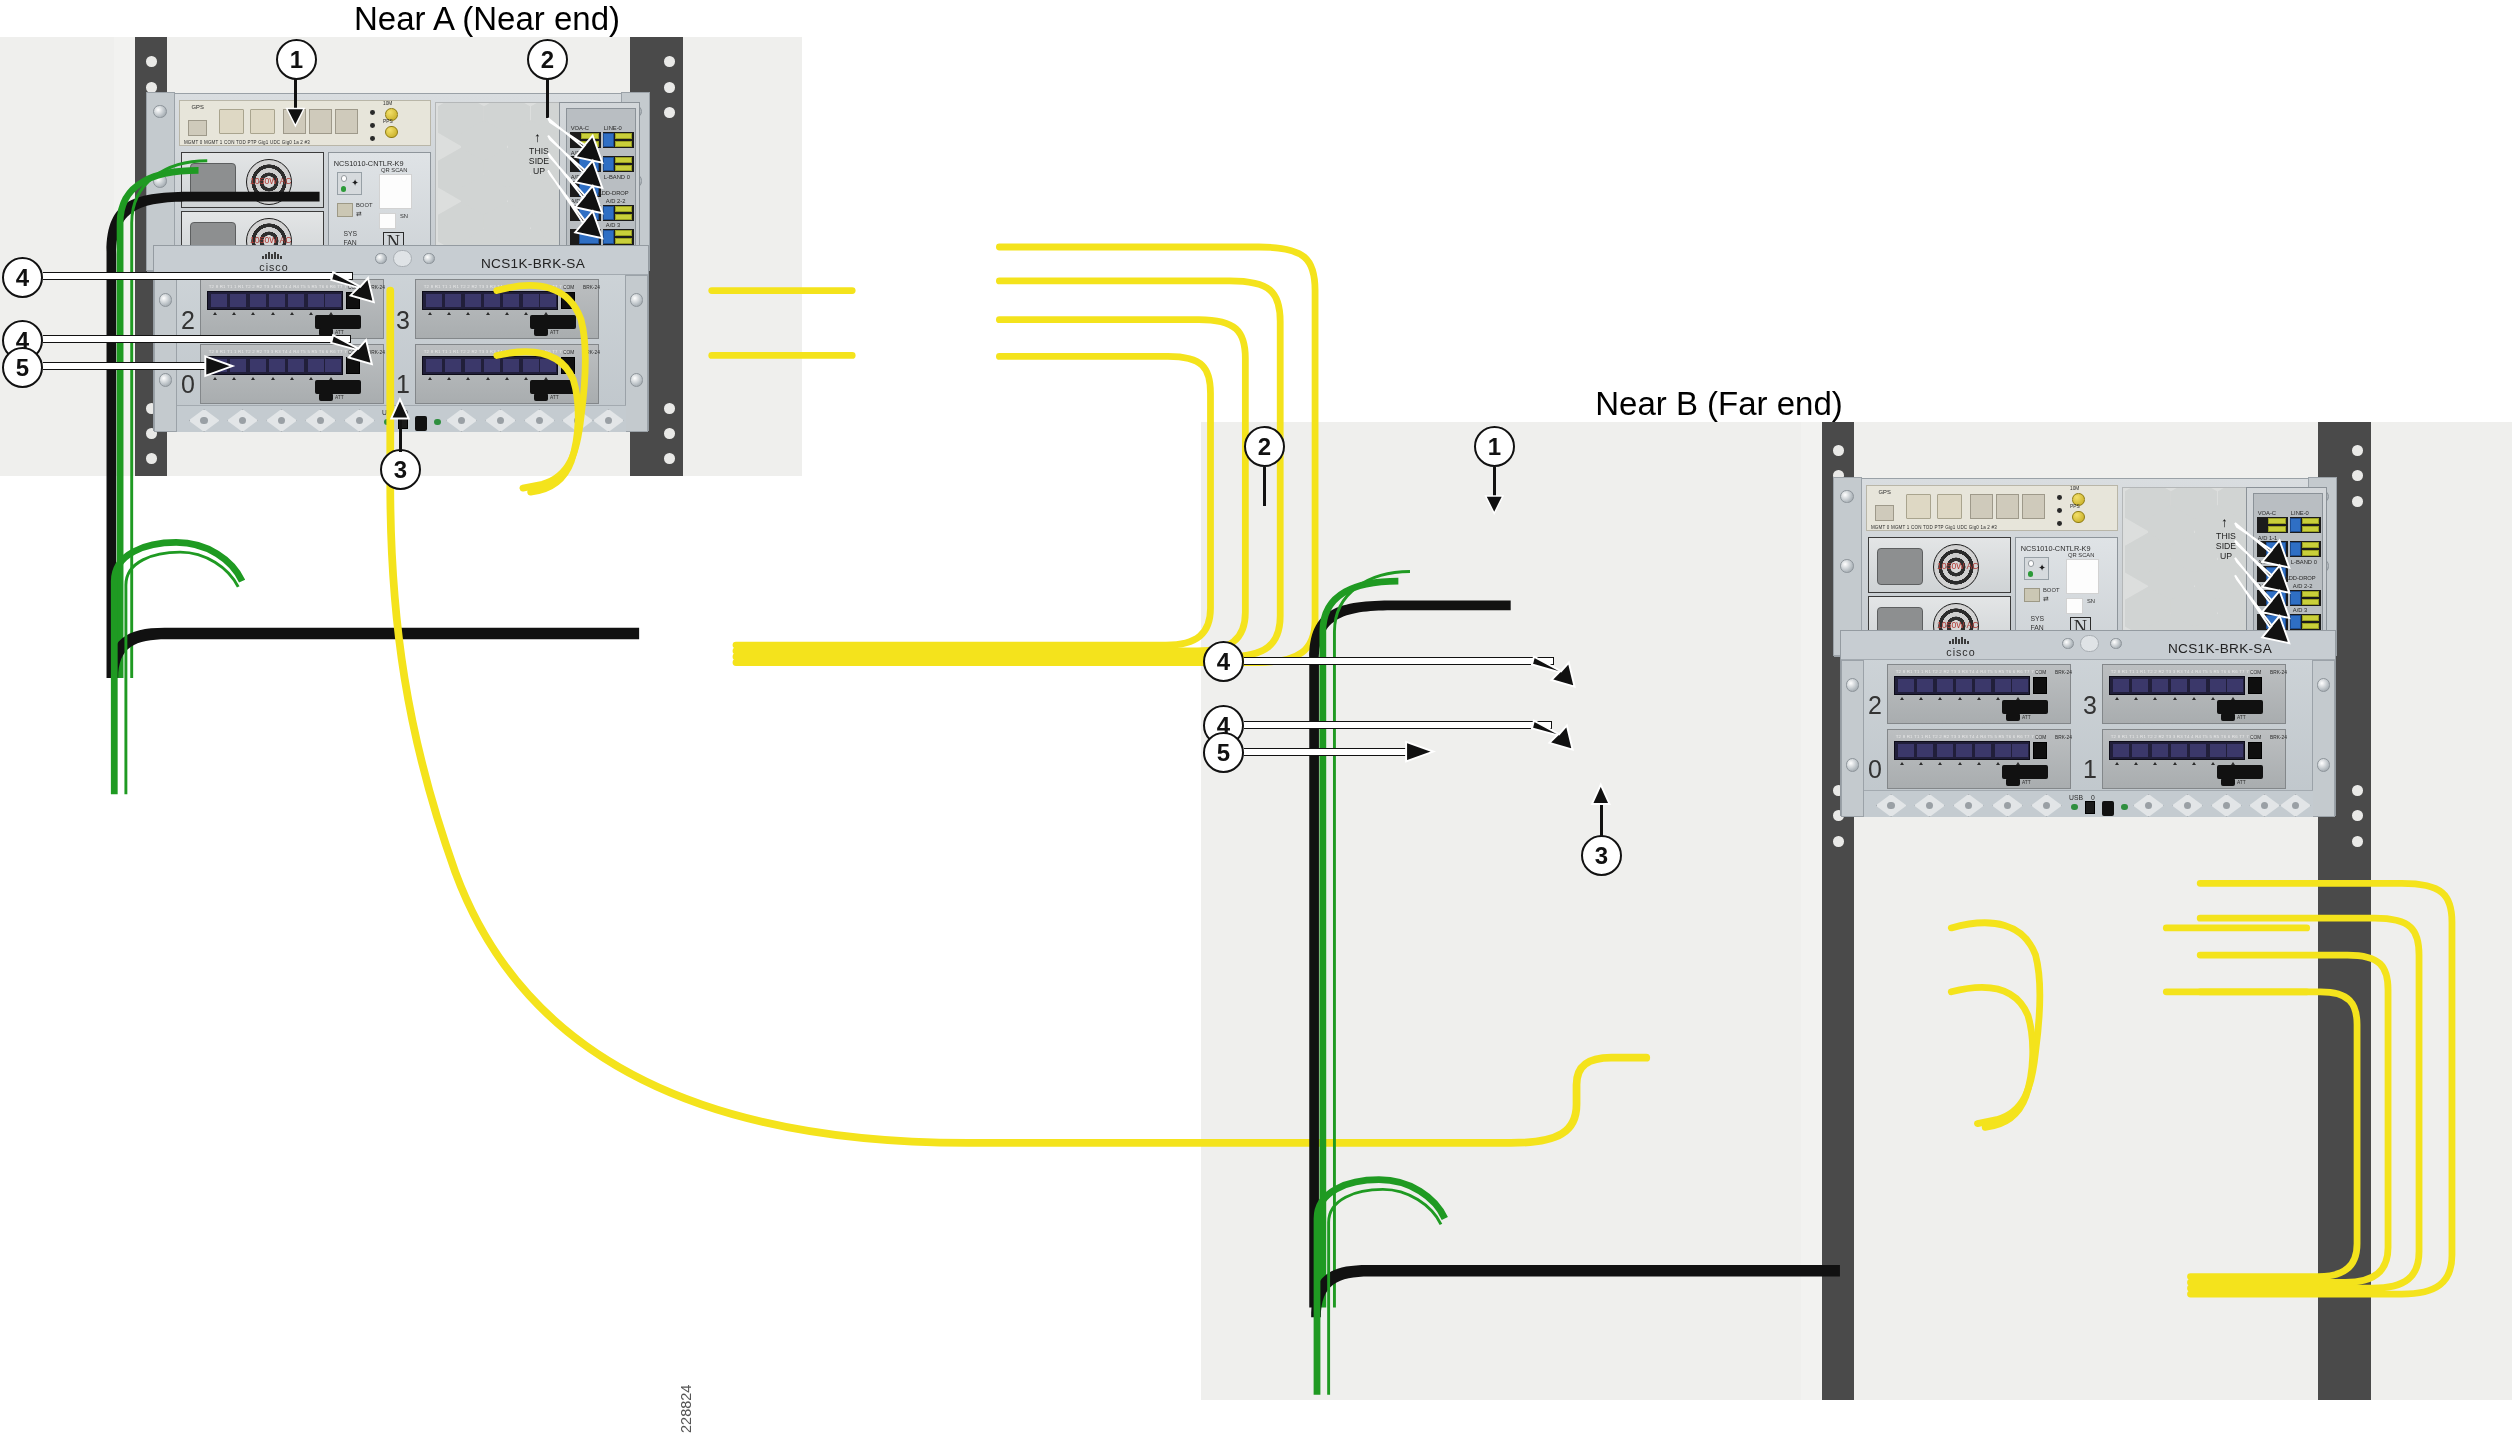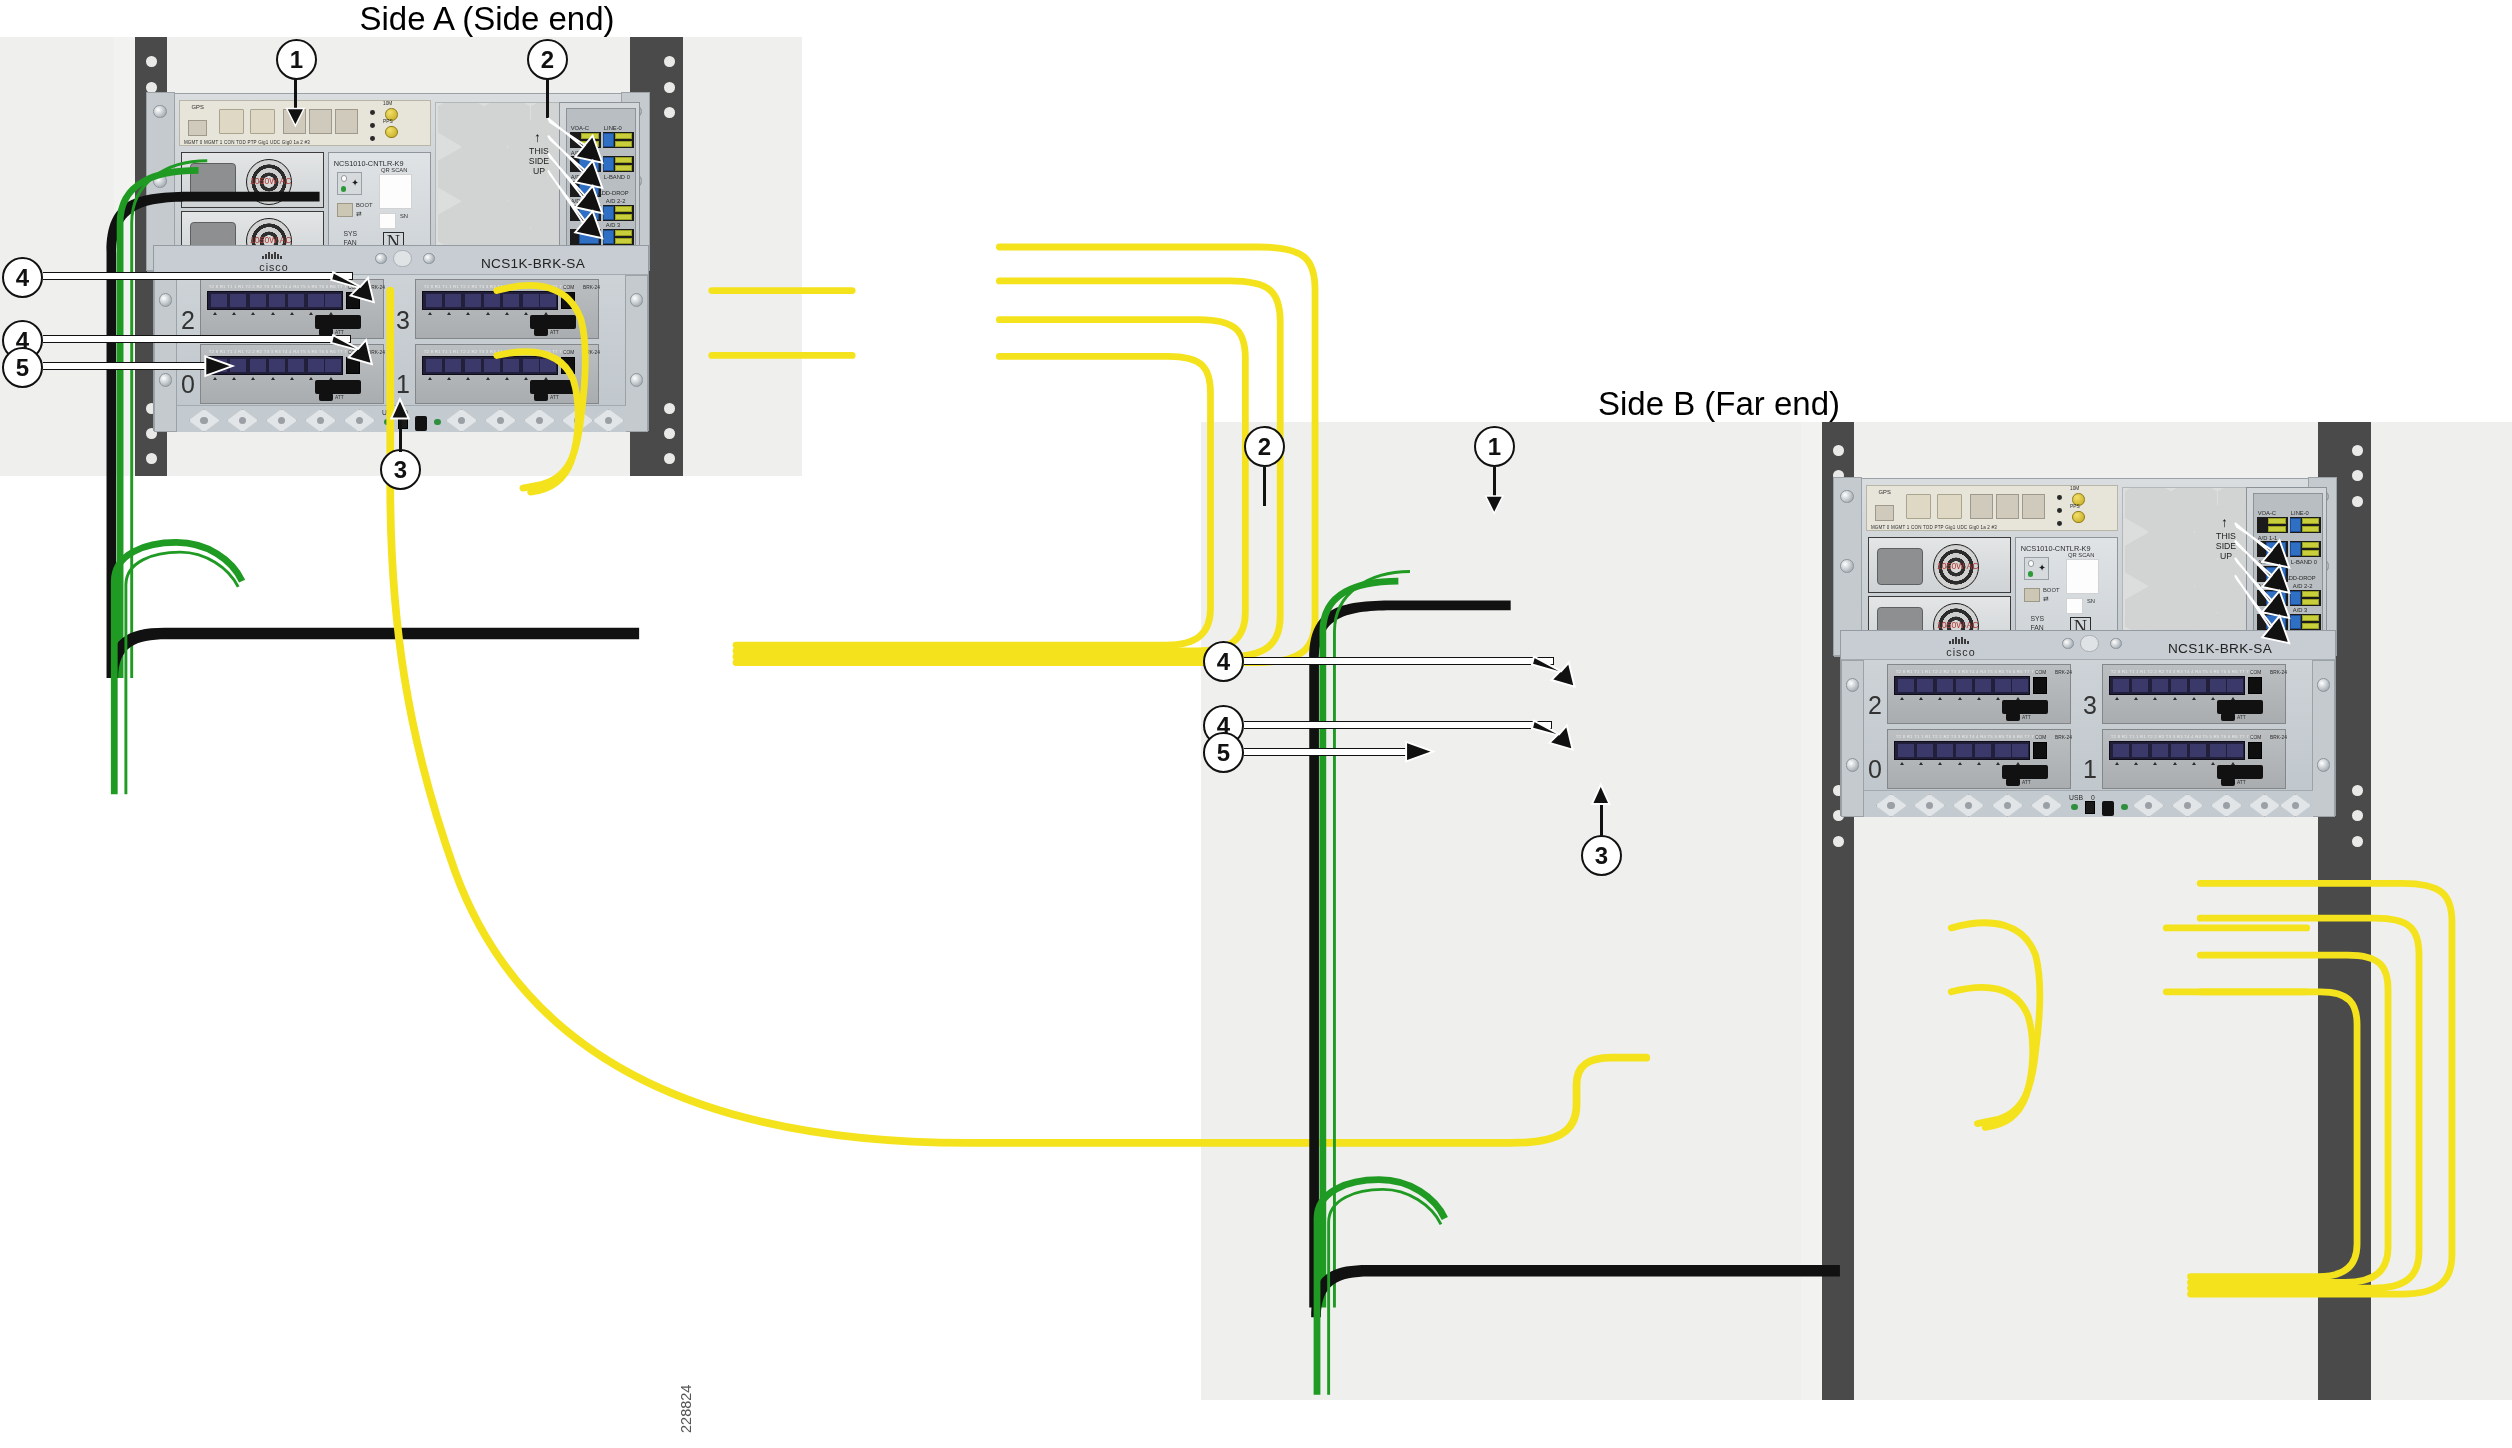--- a/index.html
+++ b/index.html
@@ -94,21 +94,21 @@
            box-sizing:border-box;}
   .leader{position:absolute;background:#111;}
   .leaderbox{position:absolute;border:1.9px solid #111;background:#fff;box-sizing:border-box;}
   .docid{position:absolute;font-size:14.5px;color:#555;transform:rotate(-90deg);transform-origin:left top;white-space:nowrap;}
 </style>
 </head>
 <body>
 
 <div id="stage">
 
-  <div class="panel-title" style="left:308px;top:0px;width:358px;">Side A (Side end)</div>
+  <div class="panel-title" style="left:308px;top:0px;width:358px;">Near A (Near end)</div>
 
   <div class="panel" style="left:0px;top:37px;width:802px;height:439px;">
 
     <div class="rail" style="left:114px;top:0;width:53px;height:439px;">
       <div class="rail-strip" style="left:0;top:0;height:439px;width:21px;"></div>
       <div class="rail-hole" style="top:19.4px;margin-left:5.8px;"></div>
       <div class="rail-hole" style="top:45px;margin-left:5.8px;"></div>
       <div class="rail-hole" style="top:70px;margin-left:5.8px;"></div>
       <div class="rail-hole" style="top:366px;margin-left:5.8px;"></div>
       <div class="rail-hole" style="top:391px;margin-left:5.8px;"></div>
@@ -449,21 +449,21 @@
         <div class="brk-dring" style="left:385px;top:2.9px;width:29px;height:21px;">
           <div class="brk-dring-hole" style="left:10.7px;top:6.8px;width:7.7px;height:7.7px;"></div>
         </div>
         <div class="brk-dring" style="left:416px;top:2.9px;width:29px;height:21px;">
           <div class="brk-dring-hole" style="left:10.7px;top:6.8px;width:7.7px;height:7.7px;"></div>
         </div>
       </div>
     </div>
   </div>
 
-  <div class="panel-title" style="left:1540px;top:385px;width:358px;">Side B (Far end)</div>
+  <div class="panel-title" style="left:1540px;top:385px;width:358px;">Near B (Far end)</div>
 
   <div class="panel" style="left:1201px;top:422px;width:1311px;height:978px;">
 
     <div class="rail" style="left:600px;top:0;width:53px;height:978px;">
       <div class="rail-strip" style="left:0;top:0;height:978px;width:21px;"></div>
       <div class="rail-hole" style="top:23px;margin-left:5.8px;"></div>
       <div class="rail-hole" style="top:48px;margin-left:5.8px;"></div>
       <div class="rail-hole" style="top:74px;margin-left:5.8px;"></div>
       <div class="rail-hole" style="top:363px;margin-left:5.8px;"></div>
       <div class="rail-hole" style="top:388px;margin-left:5.8px;"></div>

